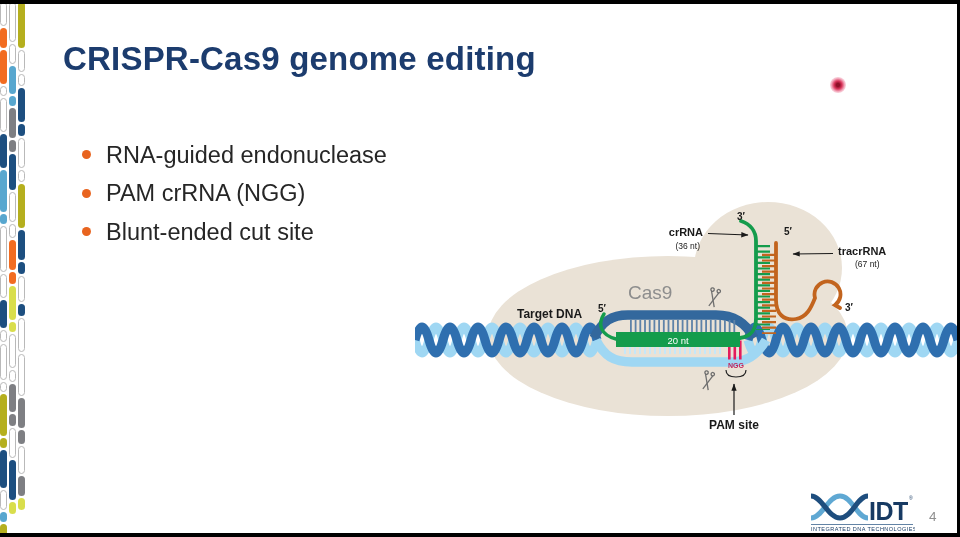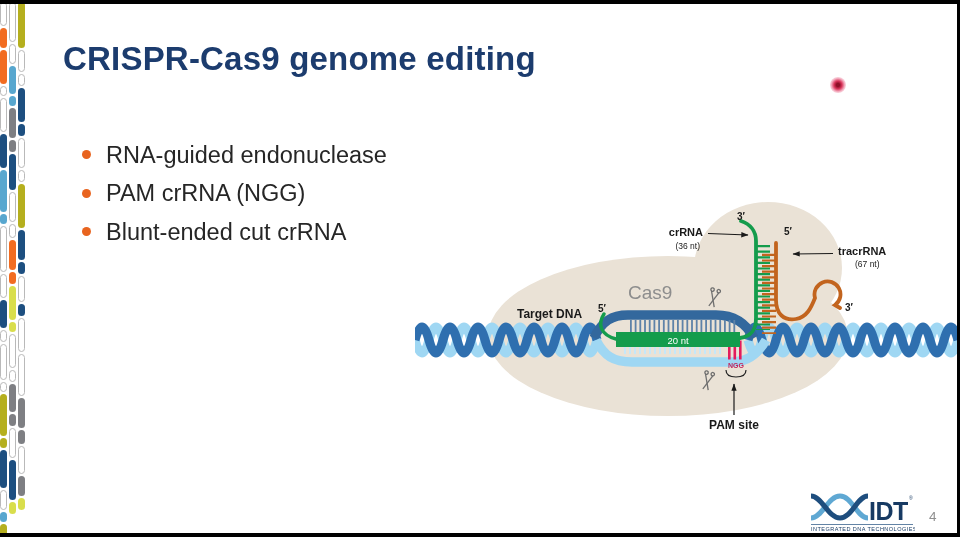--- a/index.html
+++ b/index.html
@@ -101,21 +101,21 @@
   <h1 class="title">CRISPR-Cas9 genome editing</h1>
 
   <ul class="bullets">
     <li>
         <span>RNA-guided endonuclease</span>
       </li>
     <li>
         <span>PAM crRNA (NGG)</span>
       </li>
     <li>
-        <span>Blunt-ended cut crRNA</span>
+        <span>Blunt-ended cut site</span>
       </li>
   </ul>
 
 
   <svg class="diagram" viewBox="415 190 545 260" xmlns="http://www.w3.org/2000/svg">
     <defs>
       <marker id="arr" markerWidth="7" markerHeight="6" refX="5.6" refY="2.2" orient="auto">
         <path d="M0 0 L6 2.2 L0 4.4 Z" fill="#1a1a1a"></path>
       </marker>
     </defs>

